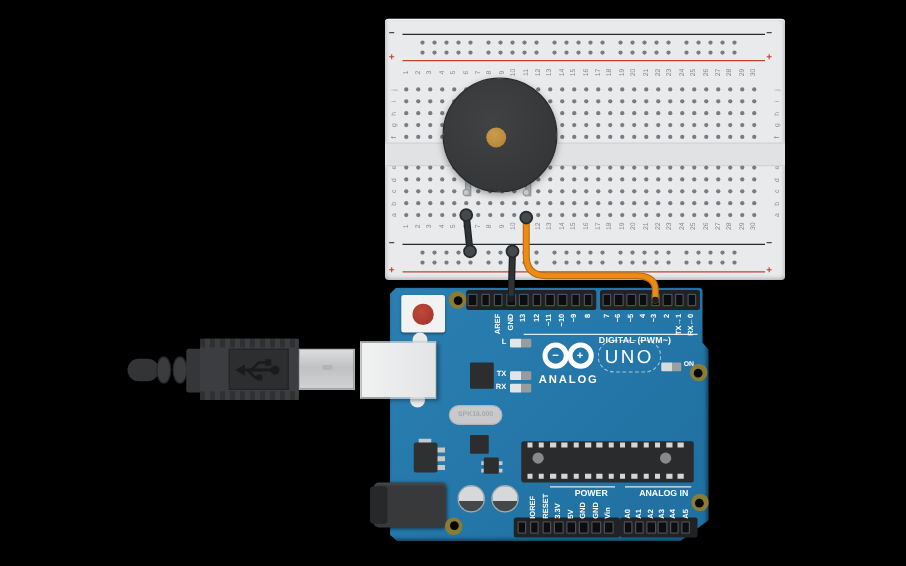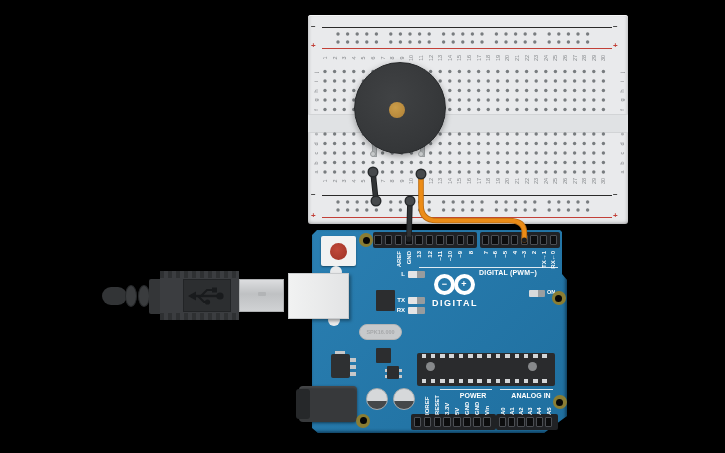--- a/index.html
+++ b/index.html
@@ -627,21 +627,24 @@
 
   <div class="ledlab a" style="left:387px;top:270.5px;">L</div>
   <div class="ledbar a" style="left:408px;top:270.5px;"></div>
   <div class="ledlab a" style="left:387px;top:296.5px;">TX</div>
   <div class="ledbar a" style="left:408px;top:296.5px;"></div>
   <div class="ledlab a" style="left:387px;top:306.5px;">RX</div>
   <div class="ledbar a" style="left:408px;top:306.5px;"></div>
 
   <div class="logo-ring a" style="left:434px;top:274px;">−</div>
   <div class="logo-ring a" style="left:453.5px;top:274px;">+</div>
-  <div class="a" style="left:416px;top:298px;width:78px;text-align:center;color:#fff;font:bold 9px 'Liberation Sans',sans-serif;letter-spacing:1.5px;">DIGITAL</div>
+  <div class="a" style="left:416px;top:298px;width:78px;text-align:center;color:#fff;font:bold 9px 'Liberation Sans',sans-serif;letter-spacing:1.5px;">ANALOG</div>
+  <div class="a" style="left:478px;top:272px;width:51px;height:26px;border:1.3px dashed rgba(255,255,255,.55);border-radius:13px;box-sizing:border-box;">
+    <div style="width:100%;height:100%;display:flex;align-items:center;justify-content:center;color:#fff;font:400 15px 'Liberation Sans',sans-serif;letter-spacing:2px;">UNO</div>
+  </div>
 
   <div class="a" style="left:529px;top:290px;width:16px;height:6.5px;background:linear-gradient(90deg,#d8dadb 55%,#9b9fa1 55%);border-radius:1px;"></div>
   <div class="a" style="left:547px;top:289px;color:#fff;font:bold 5.5px 'Liberation Sans',sans-serif;">ON</div>
 
   <div class="a" style="left:359px;top:324px;width:43px;height:16px;border-radius:8px;background:#c7c9cb;border:1px solid #b2b4b6;box-sizing:border-box;">
     <div style="width:100%;height:100%;display:flex;align-items:center;justify-content:center;color:#a6a8aa;font:bold 5.5px 'Liberation Sans',sans-serif;">SPK16.000</div>
   </div>
 
   <div class="chip a" style="left:376px;top:290px;width:19px;height:21px;"></div>
   <div class="chip a" style="left:376px;top:348px;width:15px;height:15px;"></div>

